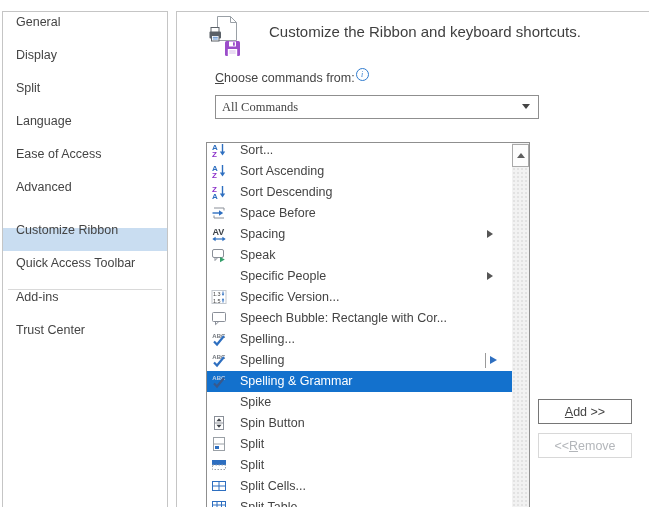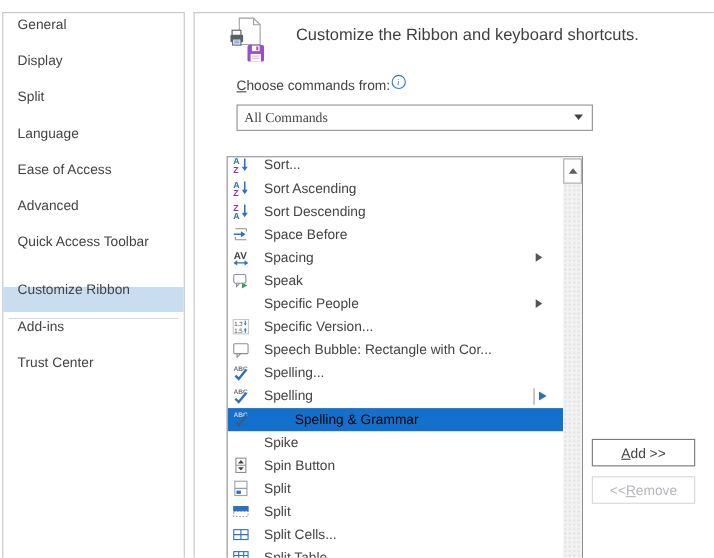--- a/index.html
+++ b/index.html
@@ -57,21 +57,21 @@
   .listbox {
     position:absolute; left:29px; top:130px; width:322px; height:392px;
     border:1px solid #8f8f8f; background:#fff;
   }
   .rows { position:absolute; left:0; top:0; bottom:0; right:17px; overflow:hidden; }
   .row {
     height:21px; display:flex; align-items:center; position:relative;
     font-size:12.5px; padding-left:4px; white-space:nowrap; cursor:default;
   }
   .row:first-child { margin-top:-3.5px; }
-  .row.selected { background:var(--sel-blue); color:#000000;gap:28px; }
+  .row.selected { background:var(--sel-blue); color:#ffffff; }
   .cmd-icon { width:16px; height:16px; flex:0 0 16px; margin-right:13px; }
   .cmd-icon svg { display:block; font-family:inherit; }
   .submenu-gray {
     position:absolute; right:15px; width:0; height:0;
     border:4px solid transparent; border-left:6px solid #555;
   }
   .submenu-blue-wrap { position:absolute; right:11px; display:flex; align-items:center; }
   .submenu-divider { width:1px; height:15px; background:#9a9a9a; margin-right:4px; }
   .submenu-blue {
     width:0; height:0; border:4.5px solid transparent; border-left:7px solid #2e6fc0;
@@ -121,25 +121,25 @@
         </div>
         <div class="side-item">
           <span>Language</span>
         </div>
         <div class="side-item">
           <span>Ease of Access</span>
         </div>
         <div class="side-item">
           <span>Advanced</span>
         </div>
-        <div class="side-item">
-          <span>Quick Access Toolbar</span>
-        </div>
         <div class="side-item selected gap-before">
           <span>Customize Ribbon</span>
+        </div>
+        <div class="side-item">
+          <span>Quick Access Toolbar</span>
         </div>
         <div class="side-sep"></div>
         <div class="side-item">
           <span>Add-ins</span>
         </div>
         <div class="side-item">
           <span>Trust Center</span>
         </div>
       </div>
   </div>

